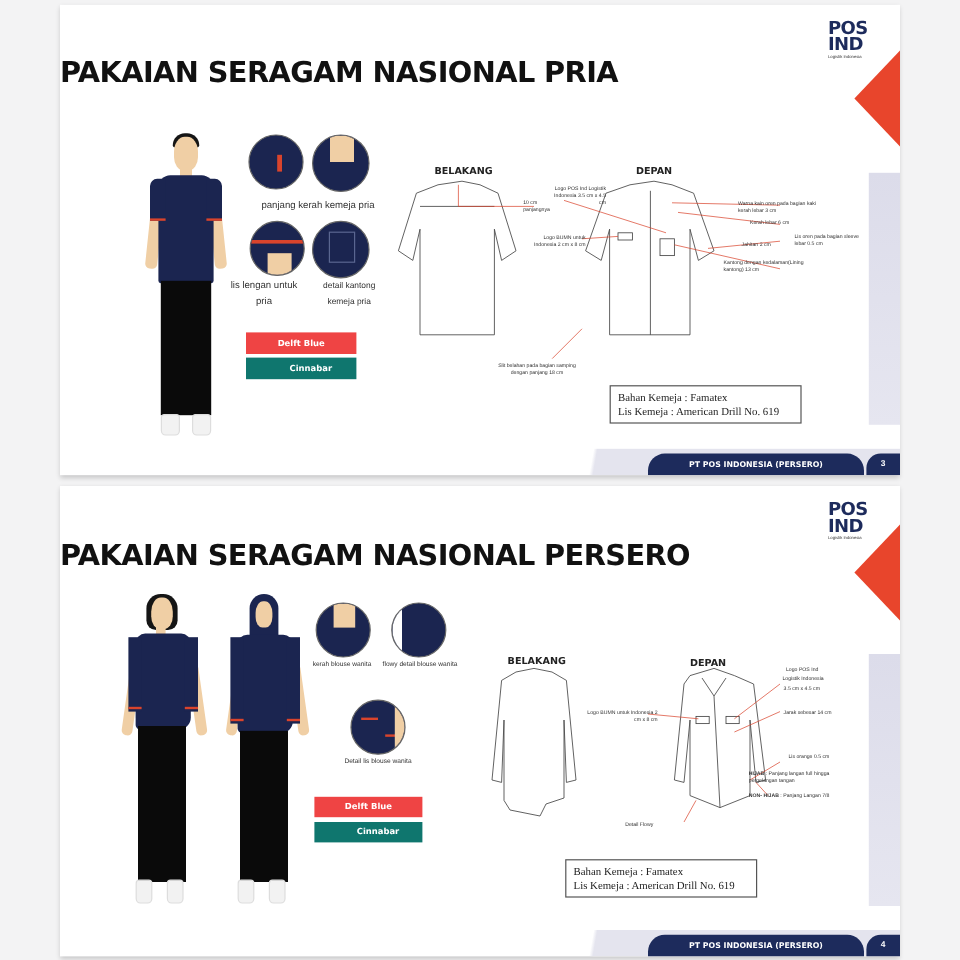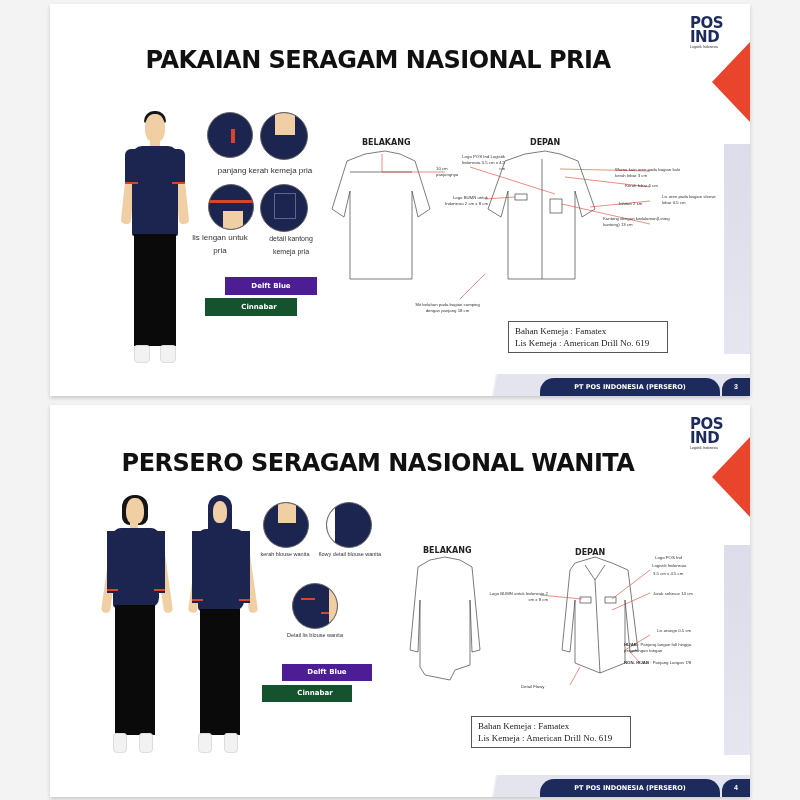--- a/index.html
+++ b/index.html
@@ -9,21 +9,21 @@
   .slide {
     position: absolute; left: 50px; width: 700px; background: #ffffff;
     overflow: hidden;
     box-shadow: 0 2px 4px rgba(0,0,0,0.18);
   }
   #slide-1 { top: 4px; height: 392px; }
   #slide-2 { top: 405px; height: 392px; }
   .frame-bg { position: absolute; left: 0; top: 0; width: 800px; height: 800px; background: #f3f3f4; }
 
   .slide-title {
-    position: absolute; left: 0; width: 656px; text-align: center;
+    position: absolute; left: 0; width: 656px; 
     font-family: "DejaVu Sans", sans-serif; font-weight: bold; color: #111;
     font-size: 24px; letter-spacing: -0.5px;
   }
 
   .logo { position: absolute; right: 20px; top: 12px; width: 40px; text-align: left; }
   .logo .l1, .logo .l2 { font-family: "DejaVu Sans", sans-serif; font-weight: bold; color: #1d2b5c; font-size: 15px; line-height: 14px; letter-spacing: -0.5px; }
   .logo .l3 { font-size: 3.5px; color: #333; margin-top: 1px; white-space: nowrap; }
   .orange-tri {
     position: absolute; right: 0; top: 38px; width: 0; height: 0;
     border-top: 40px solid transparent; border-bottom: 40px solid transparent;
@@ -62,22 +62,22 @@
     position: absolute; border-radius: 50%; background: #1b2550;
     border: 1.5px solid #666; overflow: hidden;
   }
   .circle .skin { position: absolute; background: #f0cfa5; }
   .circle .red { position: absolute; background: #d9442c; }
   .circle .pocket { position: absolute; border: 1px solid #5a6690; }
   .caption { position: absolute; font-size: 8px; color: #333; text-align: center; line-height: 13px; }
   .caption-sm { position: absolute; font-size: 5.5px; color: #333; text-align: center; line-height: 9px; }
 
   .swatch { position: absolute; color: #fff; font-size: 7px; font-weight: bold; text-align: center; font-family: "DejaVu Sans", sans-serif; }
-  .swatch.blue { background: #4c1d95; margin-left: 20px; }
-  .swatch.red { background: #14532d; padding-left: 16px; }
+  .swatch.blue { background: #ef4444; }
+  .swatch.red { background: #0f766e; padding-left: 16px; }
 
   .section-label { position: absolute; font-family: "DejaVu Sans", sans-serif; font-weight: bold; font-size: 8px; color: #222; }
   .tech { position: absolute; }
   .note { position: absolute; font-size: 4.3px; color: #333; line-height: 6px; white-space: nowrap; }
   .note b { font-weight: bold; }
 
   .spec-box {
     position: absolute; border: 1px solid #555; background: #fff;
     font-family: "Liberation Serif", serif; font-size: 9px; color: #222; padding: 3px 6px; line-height: 12px;
   }
@@ -177,21 +177,21 @@
     <div>Bahan Kemeja : Famatex</div>
     <div>Lis Kemeja : American Drill No. 619</div>
   </div>
 
   <div class="bottom-wave"></div>
   <div class="footer-bar">PT POS INDONESIA (PERSERO)</div>
   <div class="page-num">3</div>
 </div>
 
 <div class="slide" id="slide-2">
-  <div class="slide-title" style="top:44px;">PERSERO SERAGAM NASIONAL WANITA</div>
+  <div class="slide-title" style="top:44px;">PAKAIAN SERAGAM NASIONAL PERSERO</div>
 
   <div class="logo">
     <div class="l1">POS</div>
     <div class="l2">IND</div>
     <div class="l3">Logistik Indonesia</div>
   </div>
   <div class="orange-tri" style="top:32px;"></div>
   <div class="side-panel"></div>
 
   <div class="figure" style="left:55px; top:88px; width:70px; height:270px;">

